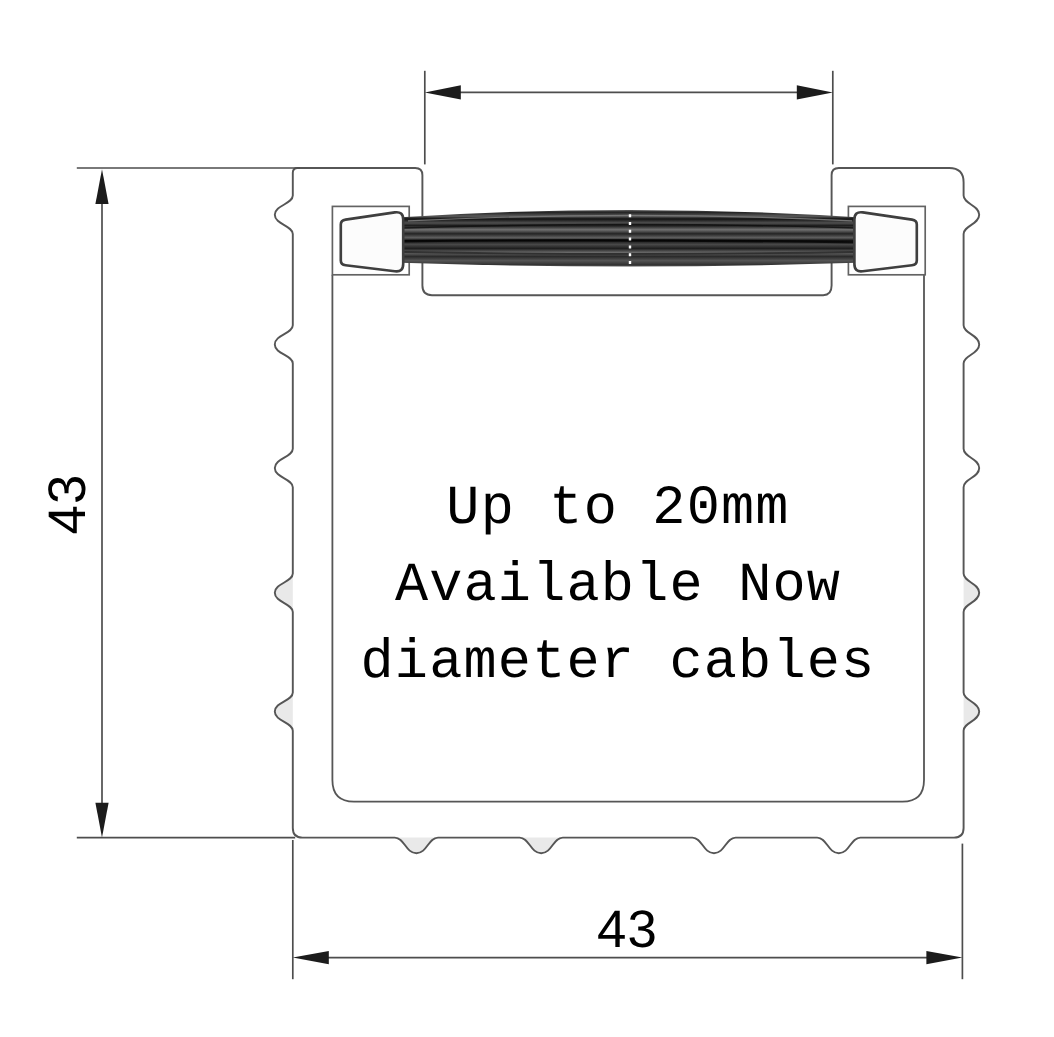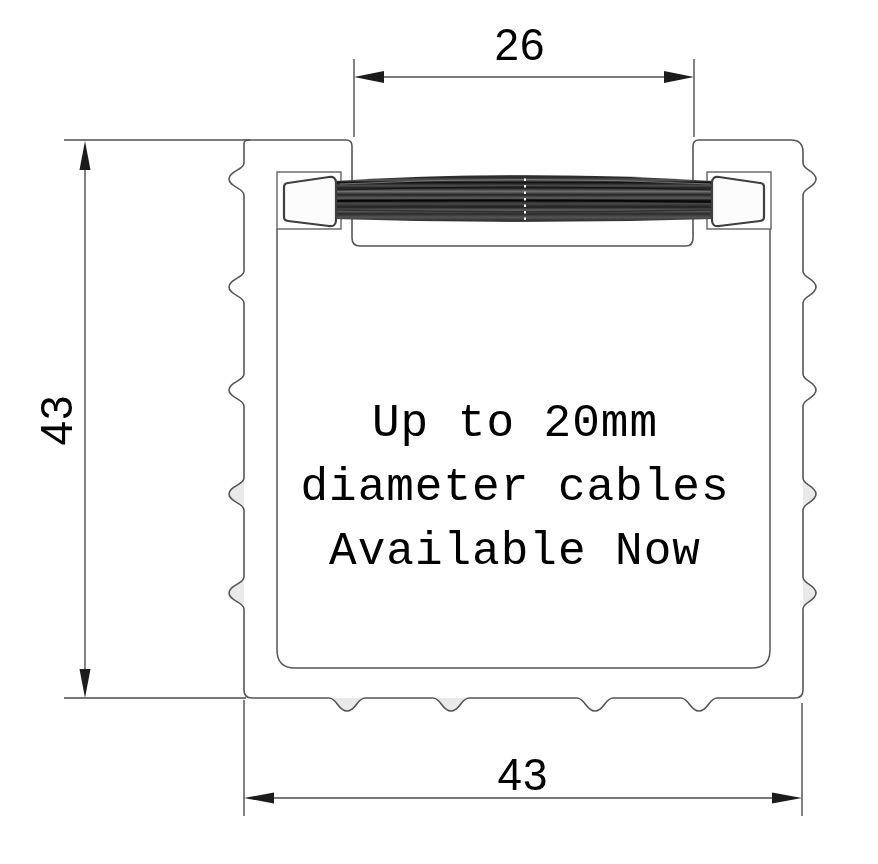--- a/index.html
+++ b/index.html
@@ -114,23 +114,22 @@
 
     <g stroke="#4d4d4d" stroke-width="1.4">
       <line x1="244" y1="700" x2="244" y2="816"></line>
       <line x1="802" y1="703" x2="802" y2="816"></line>
       <line x1="272" y1="798" x2="774" y2="798"></line>
       <polygon points="244,798 274,792.5 274,803.5" fill="#1c1c1c" stroke="none"></polygon>
       <polygon points="802,798 772,792.5 772,803.5" fill="#1c1c1c" stroke="none"></polygon>
     </g>
   </svg>
 
-  <div class="dim-label dim-top">26</div>
   <div class="dim-label dim-left">43</div>
   <div class="dim-label dim-bottom">43</div>
 
   <div class="note">
     <div>Up to 20mm</div>
+    <div>Available Now</div>
     <div>diameter cables</div>
-    <div>Available Now</div>
   </div>
 
 </div>
 
 </body></html>

